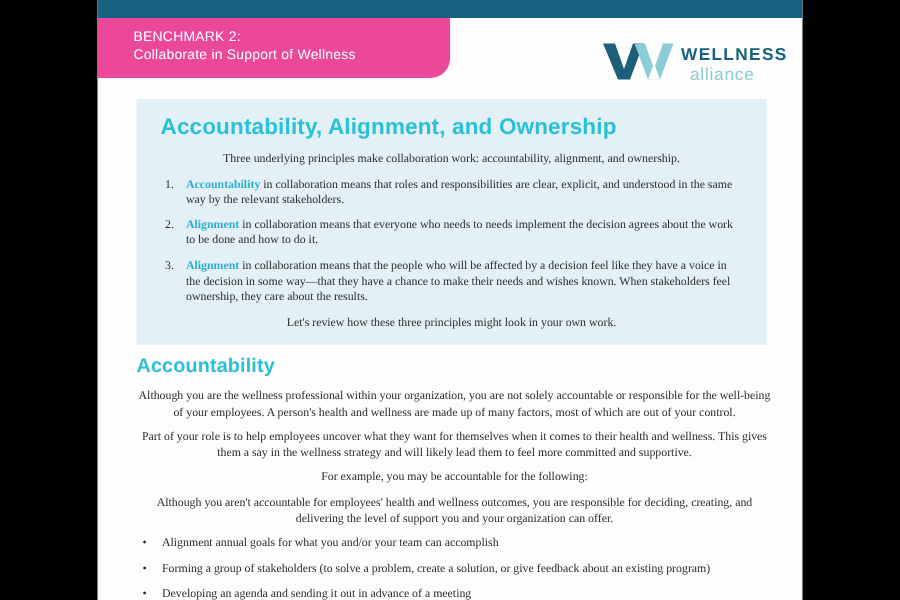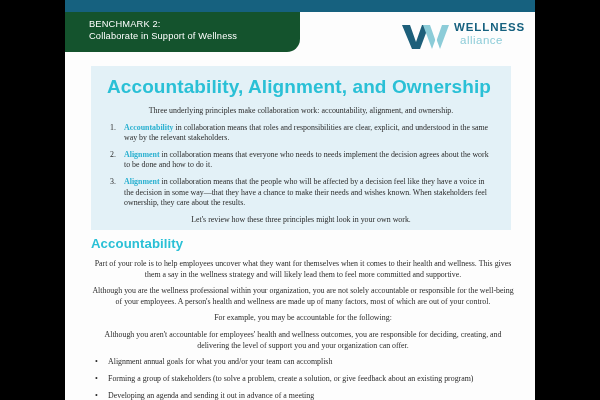--- a/index.html
+++ b/index.html
@@ -39,42 +39,42 @@
     height: 12px;
     background: #16617f;
   }
   
   .banner {
     position: absolute;
     left: 0;
     top: 12px;
     width: 235px;
     height: 40px;
-    background: #14532d;
+    background: #ec4899;
     border-bottom-right-radius: 13px;
     box-sizing: border-box;
     padding: 6px 0 0 24px;
   }
   .banner-line {
     color: #ffffff;
     font-size: 9.3px;
     line-height: 12.4px;
     letter-spacing: 0.15px;
     font-weight: 500;
     white-space: nowrap;
   }
   
   .logo {
     position: absolute;
     left: 336px;
     top: 22px;
     width: 125px;
     height: 34px;
     display: flex;
-    align-items: flex-start;
+    align-items: flex-end;
   }
   .logo-mark {
     width: 50px;
     height: 30px;
     flex: 0 0 auto;
   }
   .logo-words {
     margin-left: 3px;
     line-height: 1;
   }
@@ -99,21 +99,21 @@
     left: 26px;
     top: 66px;
     width: 420px;
     height: 164px;
     background: #e3f1f7;
     box-sizing: border-box;
     padding: 10px 16px 8px 16px;
   }
   .h-cyan {
     color: #2ac0d6;
-    font-size: 19px;
+    font-size: 15px;
     font-weight: bold;
     letter-spacing: 0.1px;
     margin: 0 0 8px 0;
   }
   .h-cyan.section {
     font-size: 13.2px;
   }
   
   .body-text {
     font-family: "Liberation Serif", serif;
@@ -215,22 +215,22 @@
         <li>
           <span class="num">3.</span><span class="term">Alignment</span><span> in collaboration means that the people who will be affected by a decision feel like they have a voice in the decision in some way—that they have a chance to make their needs and wishes known. When stakeholders feel ownership, they care about the results.</span>
         </li>
       </ol>
 
       <p class="body-text">Let's review how these three principles might look in your own work.</p>
     </div>
 
     <div class="section-body">
       <div class="h-cyan section">Accountability</div>
+      <p class="body-text">Although you are the wellness professional within your organization, you are not solely accountable or responsible for the well-being of your employees. A person's health and wellness are made up of many factors, most of which are out of your control.</p>
       <p class="body-text">Part of your role is to help employees uncover what they want for themselves when it comes to their health and wellness. This gives them a say in the wellness strategy and will likely lead them to feel more committed and supportive.</p>
-      <p class="body-text">Although you are the wellness professional within your organization, you are not solely accountable or responsible for the well-being of your employees. A person's health and wellness are made up of many factors, most of which are out of your control.</p>
       <p class="body-text">For example, you may be accountable for the following:</p>
       <p class="body-text">Although you aren't accountable for employees' health and wellness outcomes, you are responsible for deciding, creating, and delivering the level of support you and your organization can offer.</p>
 
       <ul class="bullets">
         <li>
           <span class="dot">•</span><span>Alignment annual goals for what you and/or your team can accomplish</span>
         </li>
         <li>
           <span class="dot">•</span><span>Forming a group of stakeholders (to solve a problem, create a solution, or give feedback about an existing program)</span>
         </li>

